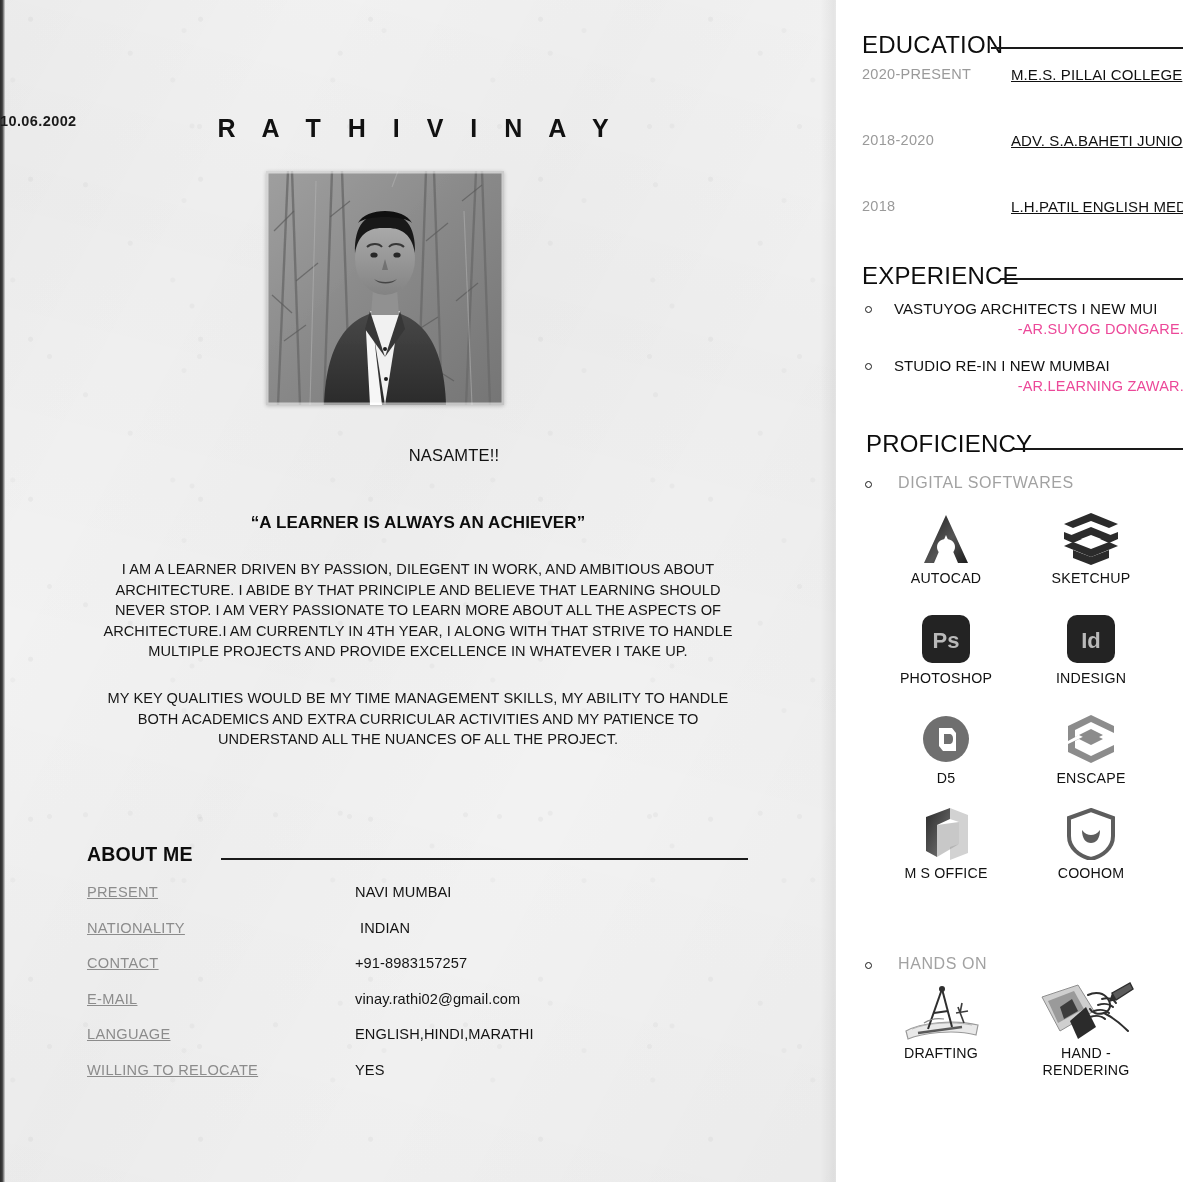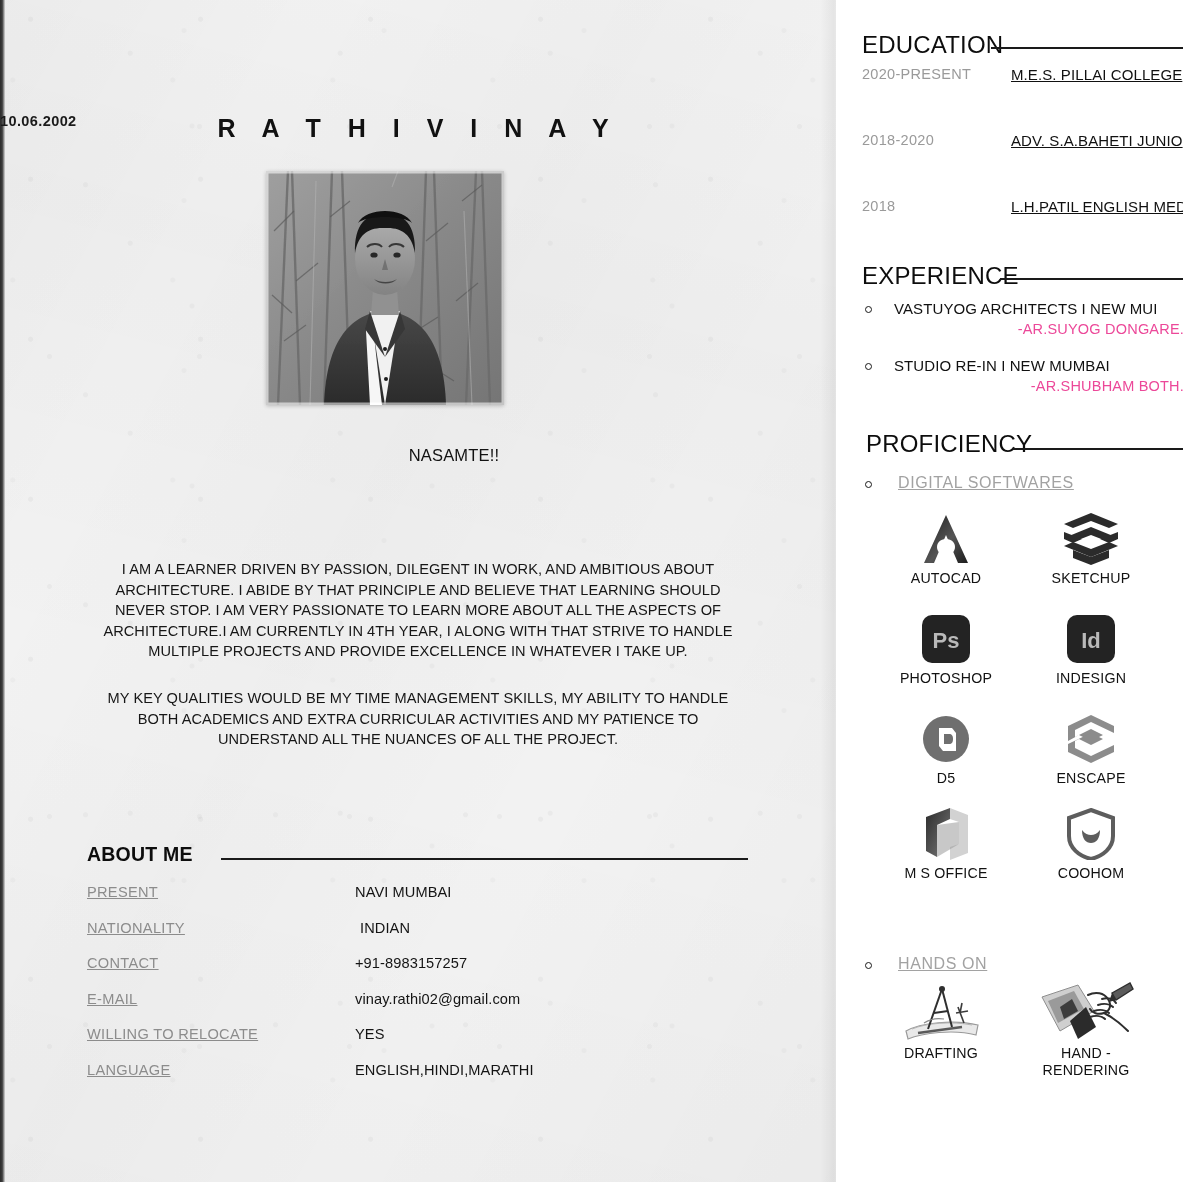--- a/index.html
+++ b/index.html
@@ -142,21 +142,21 @@
     font-size:14.5px; color:#ec4899; letter-spacing:.2px; white-space:nowrap;
   }
 
   
   #prof-heading{ left:30px; top:430px; }
   #prof-rule{ left:177px; top:448px; width:170px; }
   .subcat{ position:absolute; left:0; width:347px; }
   .subcat .bullet{ left:29px; top:7px; }
   .subcat-label{
     position:absolute; left:62px; top:0;
-    font-size:16px; color:#a2a2a2; letter-spacing:.6px; white-space:nowrap;text-decoration:underline;
+    font-size:16px; color:#a2a2a2; letter-spacing:.6px; white-space:nowrap;
   }
   #digital-sub{ top:474px; }
   #hands-sub{ top:955px; }
 
   .icon-grid{ position:absolute; left:0; width:347px; }
   .icon-cell{ position:absolute; width:150px; text-align:center; }
   .icon-box{
     height:58px; display:flex; align-items:center; justify-content:center;
   }
   .icon-label{
@@ -241,20 +241,21 @@
         <path d="M101 76 C105 72 113 72 116 76"></path>
           <path d="M123 76 C126 72 134 72 138 76"></path>
       </g>
       <path d="M119 88 L116 99 L122 99 Z" fill="#7d7068"></path>
       <path d="M108 108 C113 114 126 114 131 108 C126 112 113 112 108 108 Z" fill="#51443d"></path>
       <rect width="238" height="234" fill="none" stroke="#ffffff" stroke-width="5" opacity=".55"></rect>
     </svg>
   </div>
 
   <div id="greeting">NASAMTE!!</div>
+  <div id="quote">“A LEARNER IS ALWAYS AN ACHIEVER”</div>
   <div class="para" id="para-1">I AM A LEARNER DRIVEN BY PASSION, DILEGENT IN WORK, AND AMBITIOUS ABOUT ARCHITECTURE. I ABIDE BY THAT PRINCIPLE AND BELIEVE THAT LEARNING SHOULD NEVER STOP. I AM VERY PASSIONATE TO LEARN MORE ABOUT ALL THE ASPECTS OF ARCHITECTURE.I AM CURRENTLY IN 4TH YEAR, I ALONG WITH THAT STRIVE TO HANDLE MULTIPLE PROJECTS AND PROVIDE EXCELLENCE IN WHATEVER I TAKE UP.</div>
   <div class="para" id="para-2">MY KEY QUALITIES WOULD BE MY TIME MANAGEMENT SKILLS, MY ABILITY TO HANDLE BOTH ACADEMICS AND EXTRA CURRICULAR ACTIVITIES AND MY PATIENCE TO UNDERSTAND ALL THE NUANCES OF ALL THE PROJECT.</div>
 
   <div id="about-heading">ABOUT ME</div>
   <div id="about-rule"></div>
   <div id="about-list">
       <div class="about-row">
         <span class="about-label">PRESENT</span>
         <span class="about-value">NAVI MUMBAI</span>
       </div>
@@ -264,26 +265,26 @@
       </div>
       <div class="about-row">
         <span class="about-label">CONTACT</span>
         <span class="about-value">+91-8983157257</span>
       </div>
       <div class="about-row">
         <span class="about-label">E-MAIL</span>
         <span class="about-value">vinay.rathi02@gmail.com</span>
       </div>
       <div class="about-row">
+        <span class="about-label">LANGUAGE</span>
+        <span class="about-value">ENGLISH,HINDI,MARATHI</span>
+      </div>
+      <div class="about-row">
         <span class="about-label">WILLING TO RELOCATE</span>
         <span class="about-value">YES</span>
-      </div>
-      <div class="about-row">
-        <span class="about-label">LANGUAGE</span>
-        <span class="about-value">ENGLISH,HINDI,MARATHI</span>
       </div>
     </div>
 
   <div id="panel-shadow"></div>
 </div>
 
 <div id="right-panel">
 
   <div class="sec-head" id="edu-heading">EDUCATION</div>
   <div class="sec-rule" id="edu-rule"></div>
@@ -309,21 +310,21 @@
   <div class="sec-rule" id="exp-rule"></div>
   <div id="exp-list">
       <div class="exp-item" style="top: 300px;">
         <span class="bullet"></span>
         <span class="exp-title">VASTUYOG ARCHITECTS   I   NEW MUI</span>
         <span class="exp-sub">-AR.SUYOG DONGARE.</span>
       </div>
       <div class="exp-item" style="top: 357px;">
         <span class="bullet"></span>
         <span class="exp-title">STUDIO RE-IN     I   NEW MUMBAI</span>
-        <span class="exp-sub">-AR.SHUBHAM BOTH.</span>
+        <span class="exp-sub">-AR.LEARNING ZAWAR.</span>
       </div>
     </div>
 
   <div class="sec-head" id="prof-heading">PROFICIENCY</div>
   <div class="sec-rule" id="prof-rule"></div>
 
   <div class="subcat" id="digital-sub">
     <span class="bullet"></span>
     <span class="subcat-label">DIGITAL SOFTWARES</span>
   </div>

